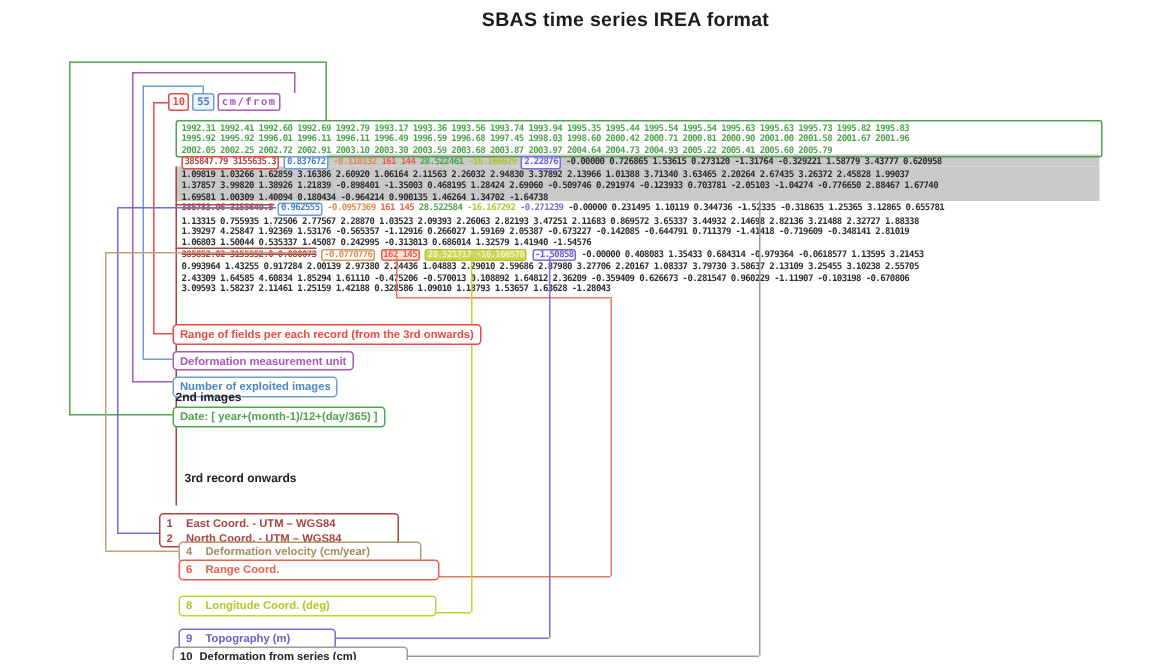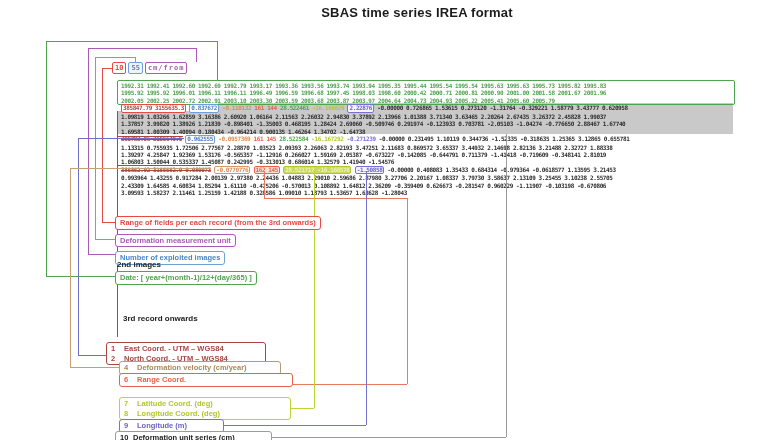--- a/index.html
+++ b/index.html
@@ -110,28 +110,27 @@
       <div class="lrow"><span class="num">1</span><span>East Coord.   - UTM – WGS84</span></div>
       <div class="lrow"><span class="num">2</span><span>North Coord. - UTM – WGS84</span></div>
     </div>
   <div class="labs lbox c-tan" id="g4" style="left:119px;top:361px;width:152px;">
       <div class="lrow"><span class="num">4</span><span>Deformation velocity (cm/year)</span></div>
     </div>
   <div class="labs lbox c-salmon" id="g56" style="left:119px;top:373px;width:164px;">
       <div class="lrow"><span class="num">6</span><span>Range Coord.</span></div>
     </div>
   <div class="labs lbox c-ygreen" id="g78" style="left:119px;top:397px;width:162px;">
-      <div class="lrow"><span class="num">7</span><span>Latitude Coord. (deg)</span></div>
       <div class="lrow"><span class="num">8</span><span>Longitude Coord. (deg)</span></div>
     </div>
   <div class="labs lbox c-violet" id="g9" style="left:119px;top:419px;width:95px;">
-      <div class="lrow"><span class="num">9</span><span>Longitude (m)</span></div>
+      <div class="lrow"><span class="num">9</span><span>Topography (m)</span></div>
     </div>
   <div class="labs lbox c-grey" id="g10" style="left:115px;top:431px;width:147px;">
-      <div class="lrow"><span class="num">10</span><span>Deformation unit series (cm)</span></div>
+      <div class="lrow"><span class="num">10</span><span>Deformation from series (cm)</span></div>
     </div>
 
   <div class="ln h l-red" style="left:102px;top:68px;width:10px;"></div>
   <div class="ln v l-red" style="left:102px;top:68px;height:154px;"></div>
   <div class="ln h l-red" style="left:102px;top:222px;width:13px;"></div>
 
   <div class="ln h l-blue" style="left:95px;top:57px;width:40px;"></div>
   <div class="ln v l-blue" style="left:135px;top:57px;height:6px;"></div>
   <div class="ln v l-blue" style="left:95px;top:57px;height:182px;"></div>
   <div class="ln h l-blue" style="left:95px;top:239px;width:20px;"></div>

